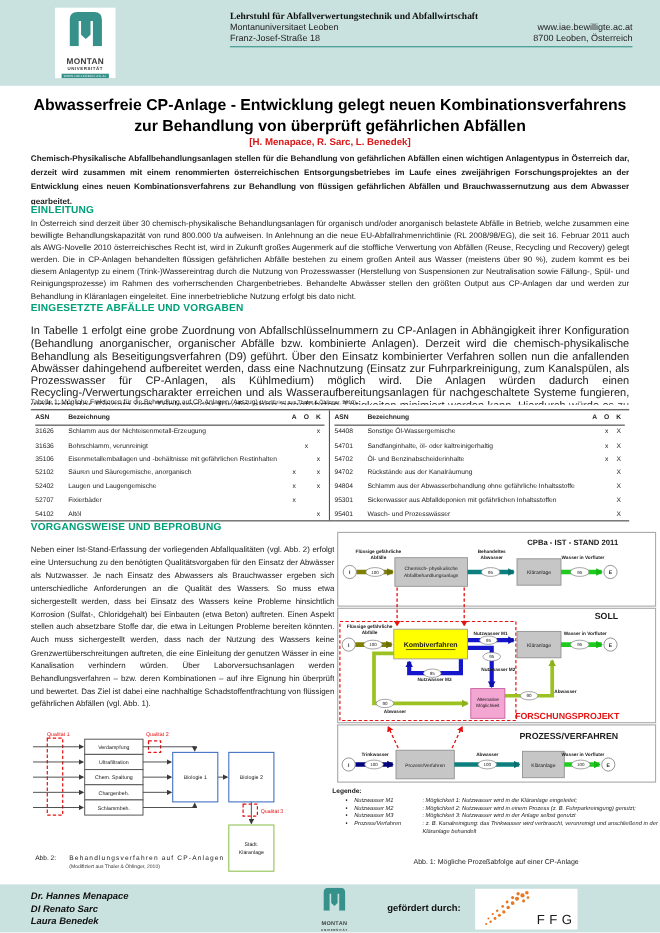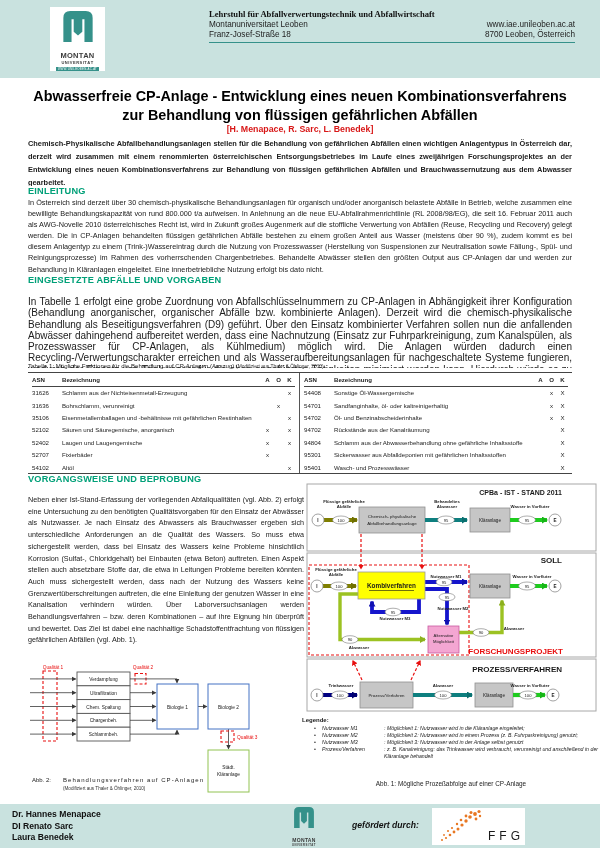--- a/index.html
+++ b/index.html
@@ -85,59 +85,59 @@
   
   .legend{position:absolute;left:302px;top:717px;width:296px;font-size:5.2px;color:#222;}
   .legend-h{font-weight:bold;font-size:6px;font-style:normal;margin-bottom:1.5px;}
   .litem{display:flex;margin-left:12px;font-style:italic;line-height:7.2px;}
   .litem::before{content:"\2022";width:8px;flex:none;}
   .lterm{width:62px;flex:none;}
   .ldef{flex:1;text-align:justify;}
   .fig1cap{position:absolute;left:306px;top:780px;width:290px;text-align:center;font-size:6.4px;color:#222;}
 
   
-  .f-authors{position:absolute;left:12px;top:5px;font-weight:bold;font-size:8.6px;line-height:11.5px;color:#101010;}
+  .f-authors{position:absolute;left:28px;top:5px;font-weight:bold;font-size:8.6px;line-height:11.5px;color:#101010;font-style:italic;}
   .f-logo{position:absolute;left:281px;top:3px;width:46px;display:flex;flex-direction:column;align-items:center;}
   .f-logo .logo-name{font-size:5px;line-height:5.5px;}
   .f-logo .logo-sub{font-size:2.8px;line-height:3.5px;}
   .f-logo .logo-url{font-size:2.2px;line-height:3.5px;}
-  .f-funded{position:absolute;left:352px;top:16px;font-weight:bold;font-size:8.6px;color:#101010;font-style:italic;}
+  .f-funded{position:absolute;left:352px;top:16px;font-weight:bold;font-size:8.6px;color:#101010;}
   .ffg{position:absolute;left:432px;top:4px;width:93px;height:37px;background:#fff;}
 </style>
 </head>
 <body>
 
 <div class="poster">
 
   <div class="strip header">
     <div class="logo-box">
       <svg width="30" height="32" viewBox="0 0 34 36">
         <path d="M0,36 V8 Q0,0 8,0 H26 Q34,0 34,8 V36 H24.5 V9.5 H22 V24 L17,28.5 L12,24 V9.5 H9.5 V36 Z" fill="#35918a"></path>
       </svg>
       <div class="logo-name">MONTAN</div>
       <div class="logo-sub">UNIVERSITÄT</div>
       <div class="logo-url">WWW.UNILEOBEN.AC.AT</div>
     </div>
     <div class="header-text">
       <div class="ht-serif">Lehrstuhl für Abfallverwertungstechnik und Abfallwirtschaft</div>
       <div class="ht-row">
         <span>Montanuniversitaet Leoben</span>
-        <span>www.iae.unileoben.ac.at</span>
+        <span>www.iae.bewilligte.ac.at</span>
       </div>
       <div class="ht-row">
         <span>Franz-Josef-Straße 18</span>
         <span>8700 Leoben, Österreich</span>
       </div>
       <div class="header-rule"></div>
     </div>
   </div>
 
   <div class="title">
-    <div>Abwasserfreie CP-Anlage - Entwicklung eines neuen Kombinationsverfahrens</div>
-    <div>zur Behandlung von flüssigen gefährlichen Abfällen</div>
+    <div>Abwasserfreie CP-Anlage - Entwicklung gelegt neuen Kombinationsverfahrens</div>
+    <div>zur Behandlung von überprüft gefährlichen Abfällen</div>
   </div>
   <div class="authors">[H. Menapace, R. Sarc, L. Benedek]</div>
 
   <div class="para abstract">Chemisch-Physikalische Abfallbehandlungsanlagen stellen für die Behandlung von gefährlichen Abfällen einen wichtigen Anlagentypus in Österreich dar, derzeit wird zusammen mit einem renommierten österreichischen Entsorgungsbetriebes im Laufe eines zweijährigen Forschungsprojektes an der Entwicklung eines neuen Kombinationsverfahrens zur Behandlung von flüssigen gefährlichen Abfällen und Brauchwassernutzung aus dem Abwasser gearbeitet.</div>
 
   <div class="shead h1">EINLEITUNG</div>
   <div class="para p-einleitung">In Österreich sind derzeit über 30 chemisch-physikalische Behandlungsanlagen für organisch und/oder anorganisch belastete Abfälle in Betrieb, welche zusammen eine bewilligte Behandlungskapazität von rund 800.000 t/a aufweisen. In Anlehnung an die neue EU-Abfallrahmenrichtlinie (RL 2008/98/EG), die seit 16. Februar 2011 auch als AWG-Novelle 2010 österreichisches Recht ist, wird in Zukunft großes Augenmerk auf die stoffliche Verwertung von Abfällen (Reuse, Recycling und Recovery) gelegt werden. Die in CP-Anlagen behandelten flüssigen gefährlichen Abfälle bestehen zu einem großen Anteil aus Wasser (meistens über 90 %), zudem kommt es bei diesem Anlagentyp zu einem (Trink-)Wassereintrag durch die Nutzung von Prozesswasser (Herstellung von Suspensionen zur Neutralisation sowie Fällung-, Spül- und Reinigungsprozesse) im Rahmen des vorherrschenden Chargenbetriebes. Behandelte Abwässer stellen den größten Output aus CP-Anlagen dar und werden zur Behandlung in Kläranlagen eingeleitet. Eine innerbetriebliche Nutzung erfolgt bis dato nicht.</div>
 
   <div class="shead h2">EINGESETZTE ABFÄLLE UND VORGABEN</div>
   <div class="para p-abfaelle">In Tabelle 1 erfolgt eine grobe Zuordnung von Abfallschlüsselnummern zu CP-Anlagen in Abhängigkeit ihrer Konfiguration (Behandlung anorganischer, organischer Abfälle bzw. kombinierte Anlagen). Derzeit wird die chemisch-physikalische Behandlung als Beseitigungsverfahren (D9) geführt. Über den Einsatz kombinierter Verfahren sollen nun die anfallenden Abwässer dahingehend aufbereitet werden, dass eine Nachnutzung (Einsatz zur Fuhrparkreinigung, zum Kanalspülen, als Prozesswasser für CP-Anlagen, als Kühlmedium) möglich wird. Die Anlagen würden dadurch einen Recycling-/Verwertungscharakter erreichen und als Wasseraufbereitungsanlagen für nachgeschaltete Systeme fungieren, wodurch der Einsatz von Trinkwasser für die oben angeführten Tätigkeiten minimiert werden kann. Hierdurch würde es zu einer Erweiterung der Abfallwirtschaft hin zu einem nachhaltigen Ressourcenmanagement kommen.</div>

